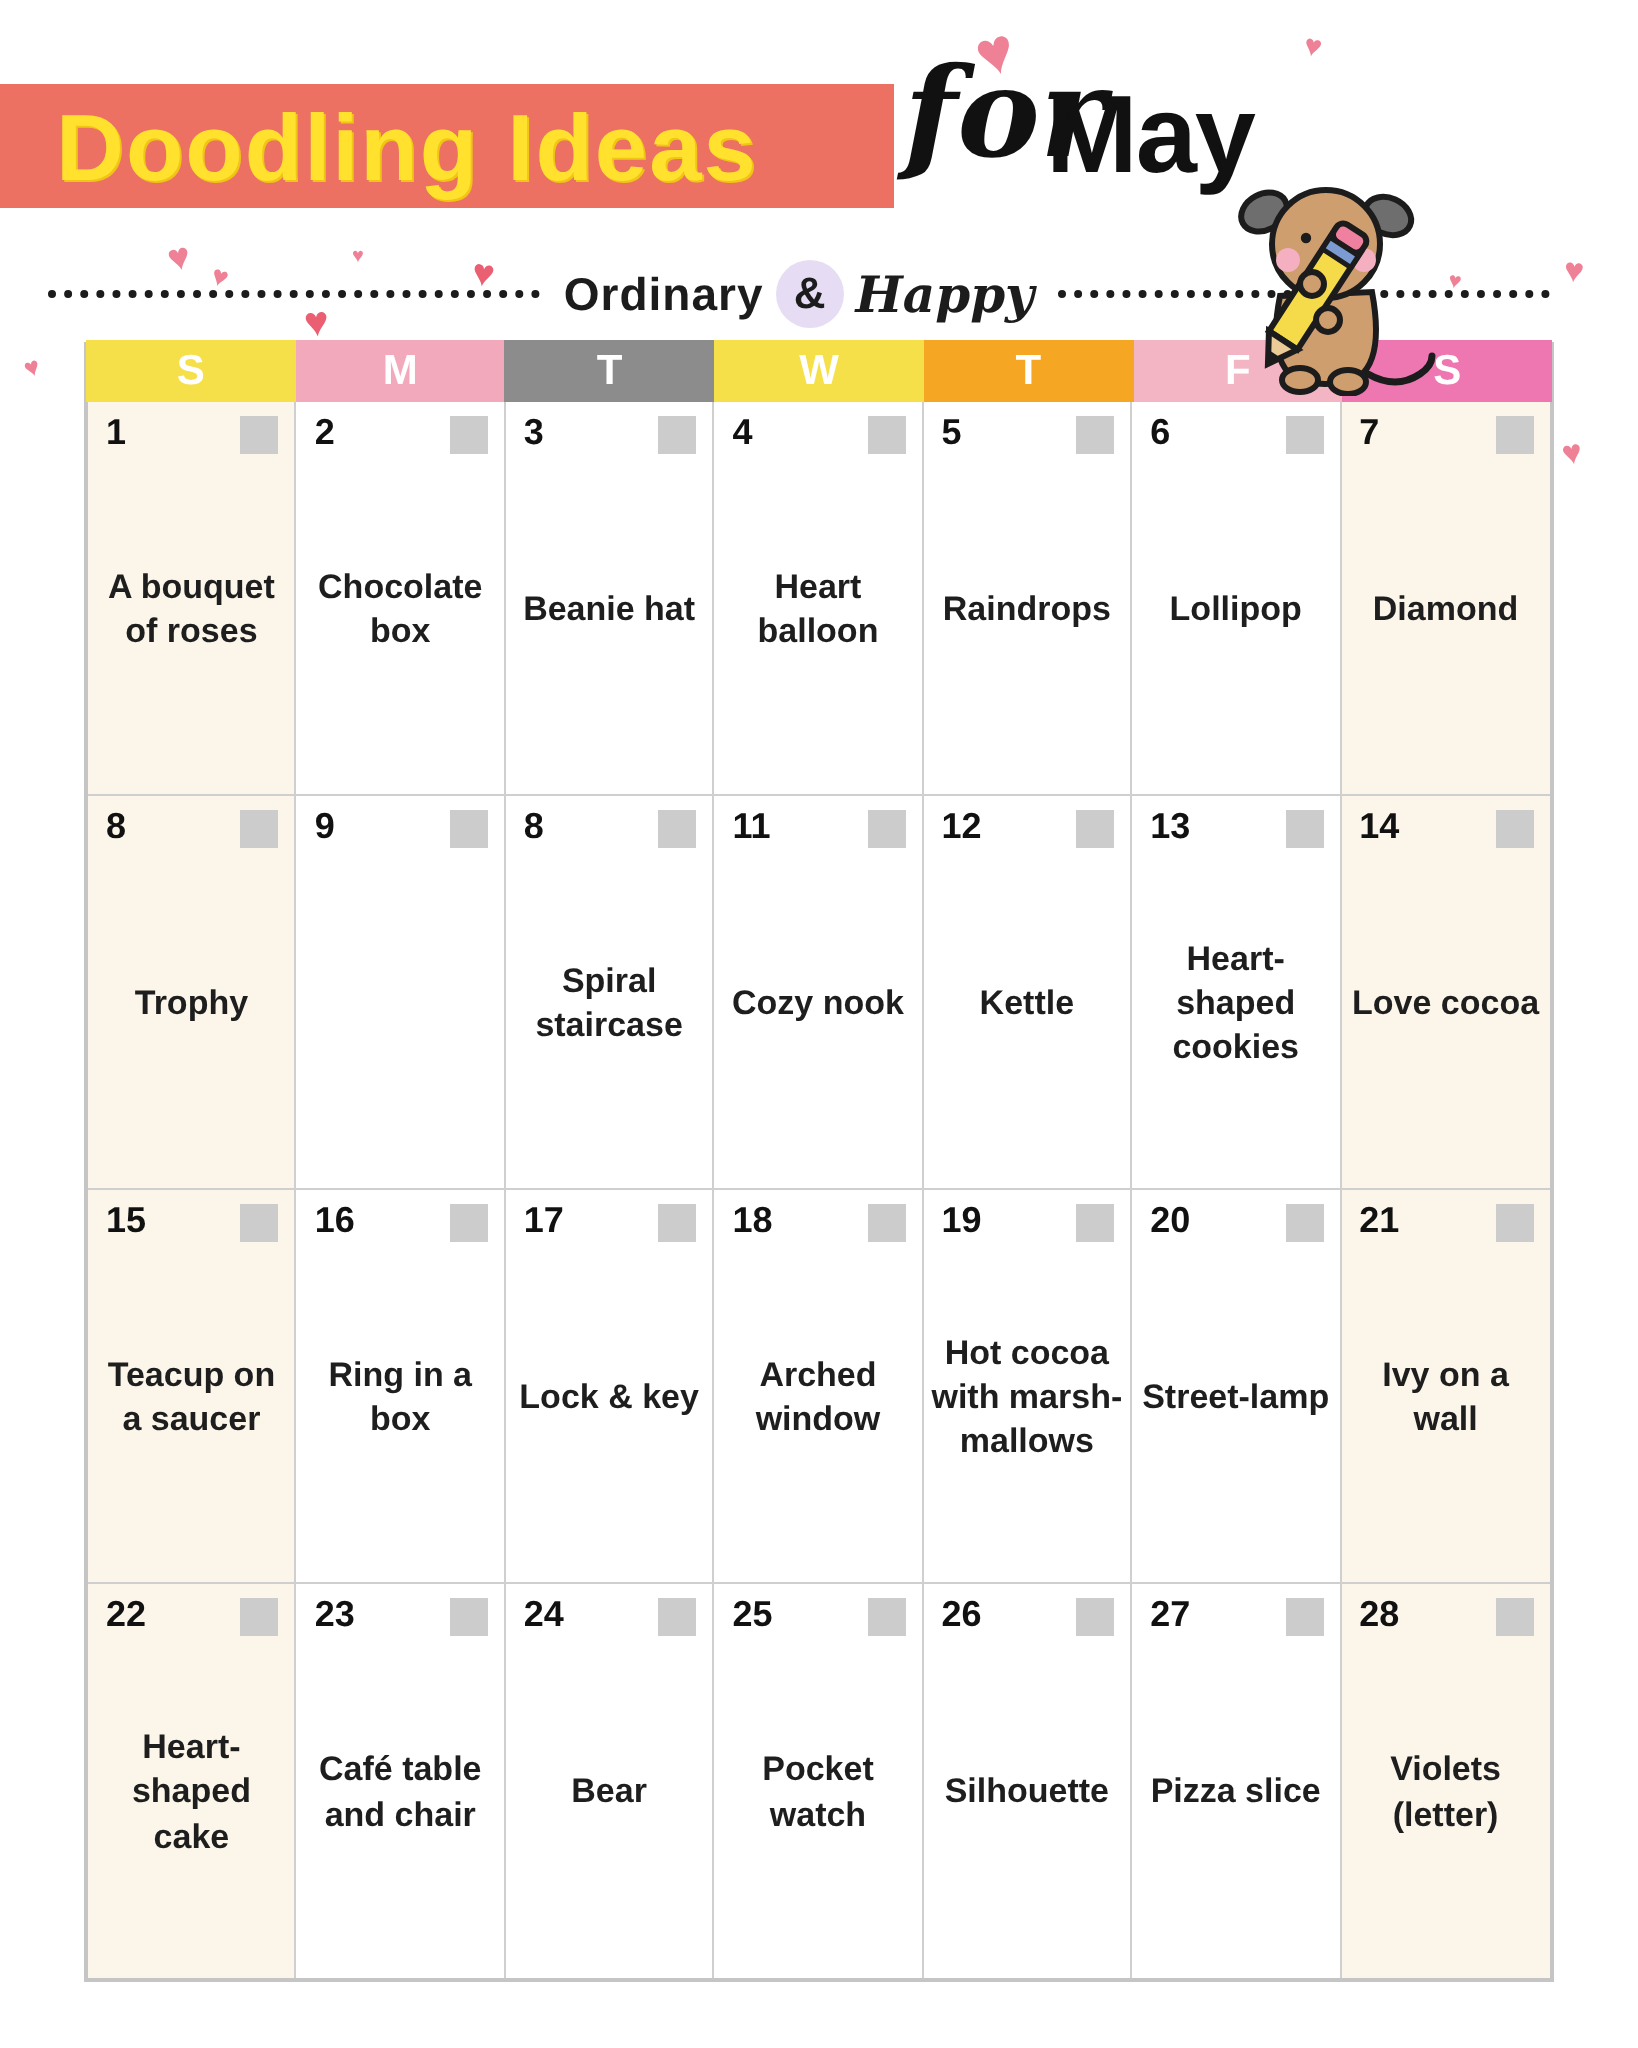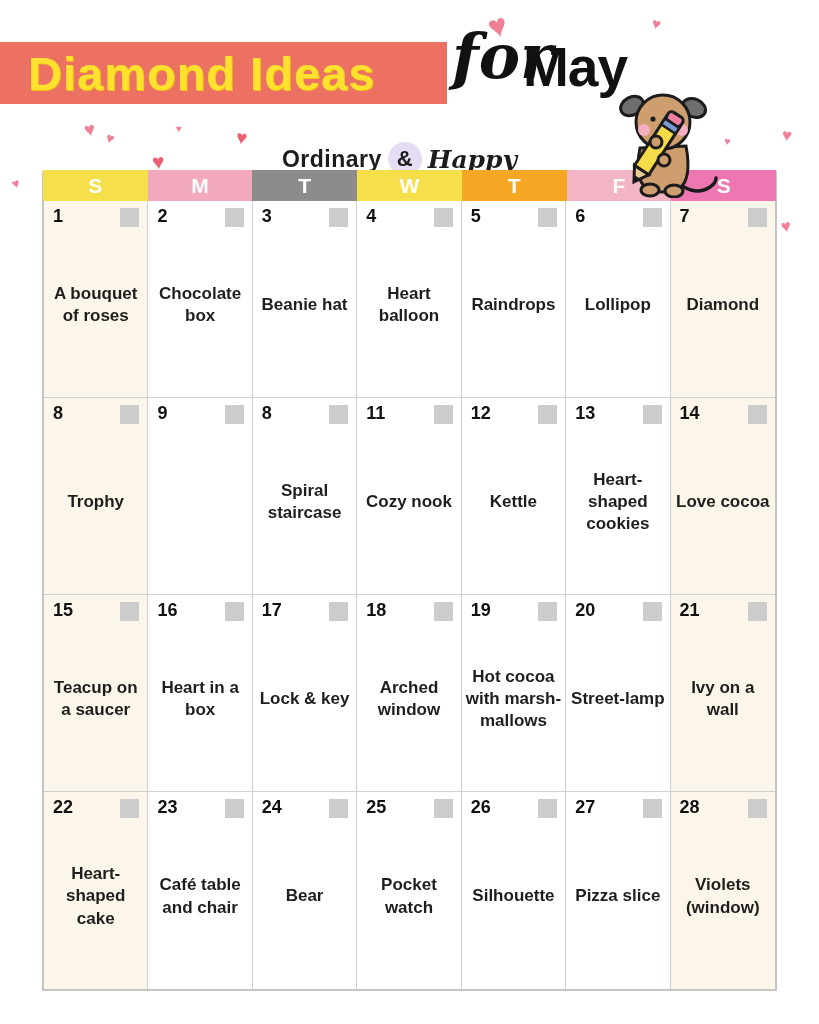--- a/index.html
+++ b/index.html
@@ -27,21 +27,21 @@
   }
   .title-month {
     position:absolute; left:523px; top:40px;
     font-size:55px; font-weight:700; letter-spacing:-1px; color:#111111;
     line-height:1;
   }
 
   
   .logo-row {
     position:absolute; left:24px; right:44px; top:126px; height:42px;
-    display:flex; align-items:center; gap:12px;flex-direction:column;
+    display:flex; align-items:center; gap:12px;
   }
   .dotline { flex:1; height:0; border-top:4px dotted #1c1c1c; }
   .logo { display:flex; align-items:center; gap:6px; white-space:nowrap; }
   .logo-ordinary { font-size:23px; font-weight:700; color:#1c1c1c; letter-spacing:0.5px; }
   .logo-amp {
     width:34px; height:34px; border-radius:50%; background:#E6DDF4;
     display:flex; align-items:center; justify-content:center;
     font-size:22px; font-weight:700; color:#1c1c1c;
   }
   .logo-happy {
@@ -94,21 +94,21 @@
     font-size:17px; font-weight:700; color:#1E1E1E; line-height:1.3;
     max-width:100px; word-wrap:break-word;
   }
 </style>
 </head>
 <body>
 
 <div class="page">
 
   <div class="title-block">
-    <span class="title-text">Diamond Ideas</span>
+    <span class="title-text">Doodling Ideas</span>
   </div>
   <span class="title-for">for</span>
   <span class="title-month">May</span>
 
   <div class="logo-row">
     <span class="dotline"></span>
     <span class="logo">
       <span class="logo-ordinary">Ordinary</span>
       <span class="logo-amp">&amp;</span>
       <span class="logo-happy">Happy</span>
@@ -260,21 +260,21 @@
           <div class="idea">Love cocoa</div>
         </div>
         <div class="cell weekend">
           <span class="daynum">15</span>
           <span class="checkbox"></span>
           <div class="idea">Teacup on a saucer</div>
         </div>
         <div class="cell">
           <span class="daynum">16</span>
           <span class="checkbox"></span>
-          <div class="idea">Heart in a box</div>
+          <div class="idea">Ring in a box</div>
         </div>
         <div class="cell">
           <span class="daynum">17</span>
           <span class="checkbox"></span>
           <div class="idea">Lock &amp; key</div>
         </div>
         <div class="cell">
           <span class="daynum">18</span>
           <span class="checkbox"></span>
           <div class="idea">Arched window</div>
@@ -320,18 +320,18 @@
           <div class="idea">Silhouette</div>
         </div>
         <div class="cell">
           <span class="daynum">27</span>
           <span class="checkbox"></span>
           <div class="idea">Pizza slice</div>
         </div>
         <div class="cell weekend">
           <span class="daynum">28</span>
           <span class="checkbox"></span>
-          <div class="idea">Violets (window)</div>
+          <div class="idea">Violets (letter)</div>
         </div>
       </div>
   </div>
 
 </div>
 
 </body></html>

